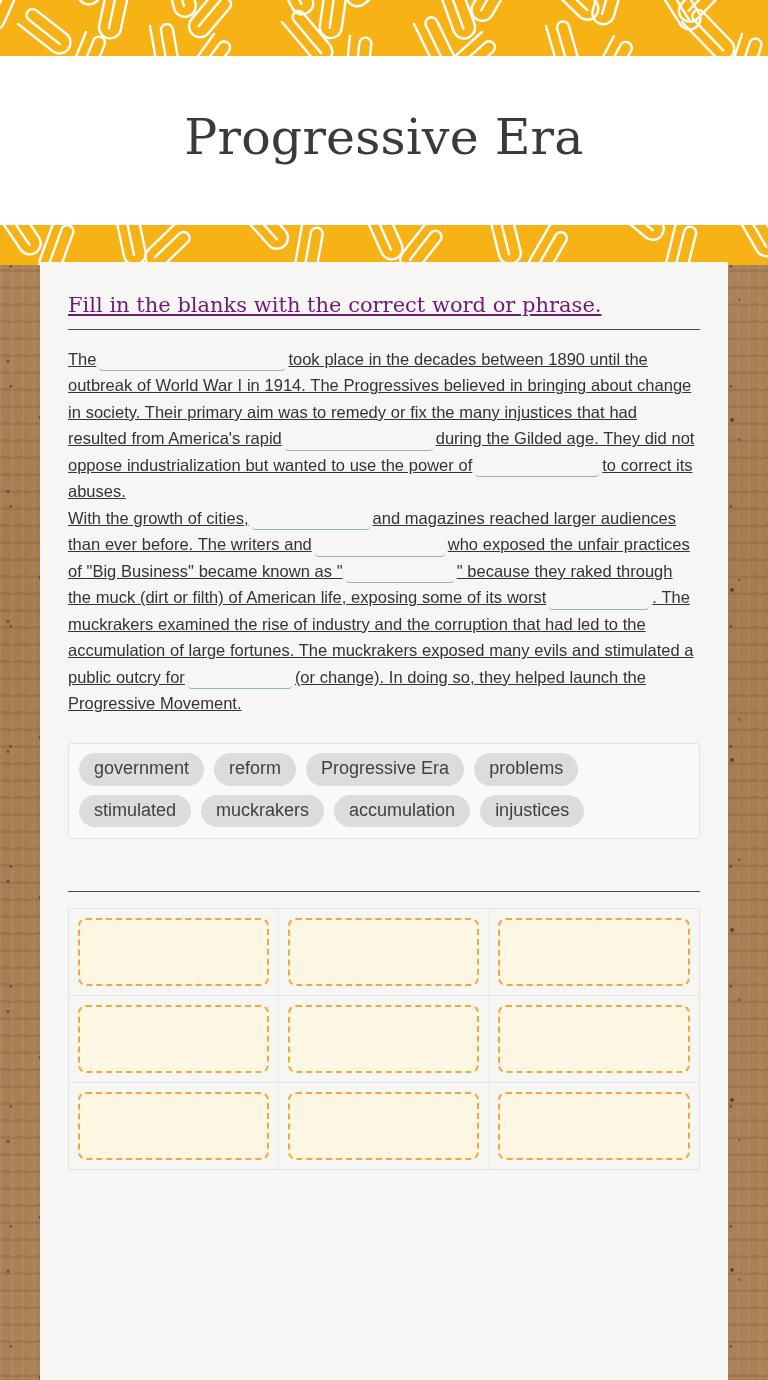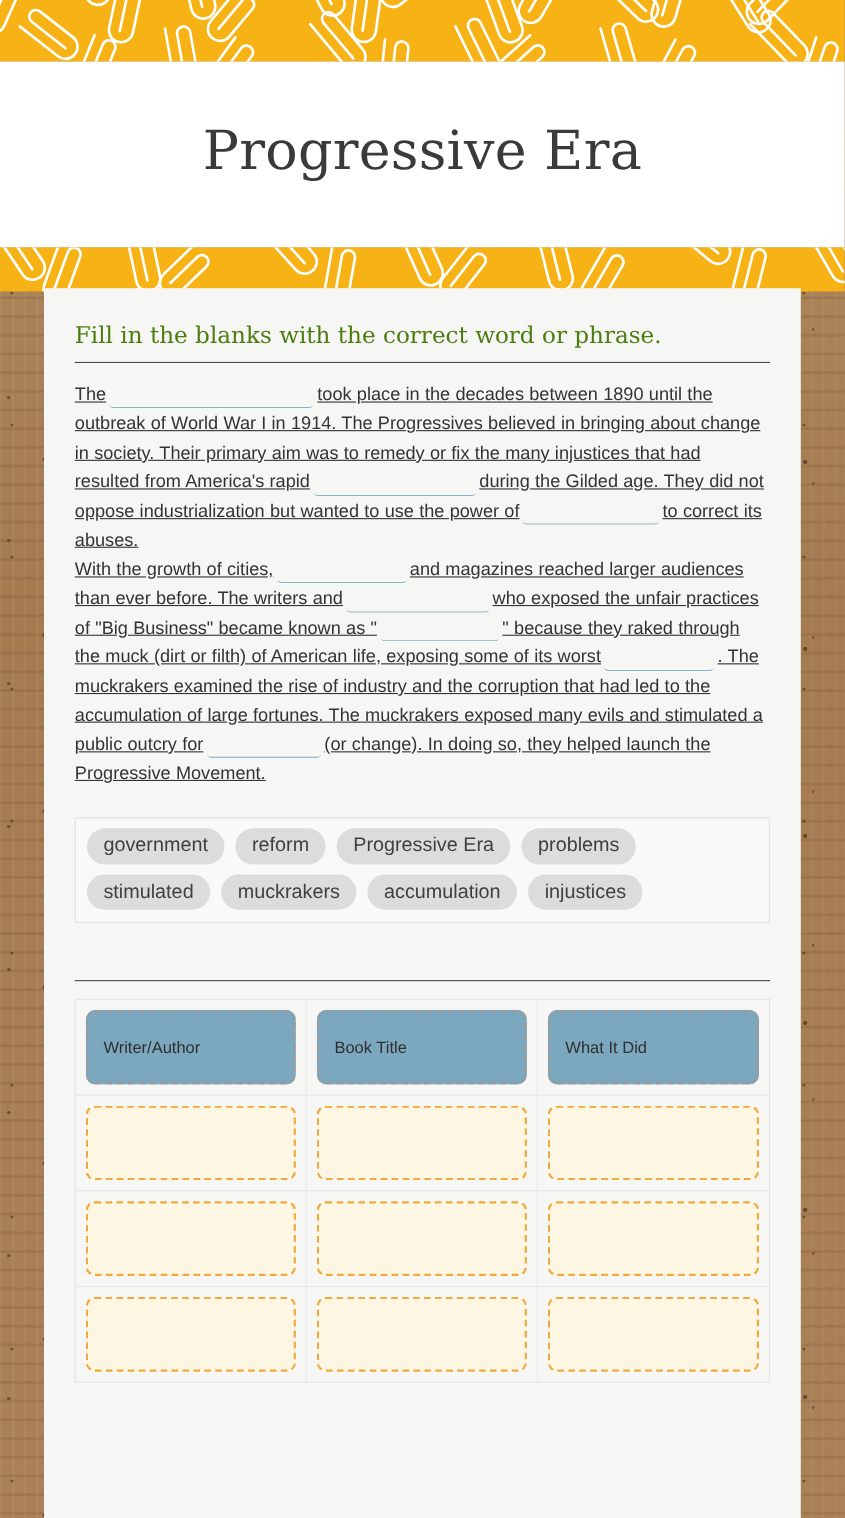--- a/index.html
+++ b/index.html
@@ -92,23 +92,24 @@
     z-index: 2;
     padding: 30px 0 0 0;
   }
 
   .section { padding: 0 28px; }
 
   .section-heading {
     font-family: "DejaVu Serif", serif;
     font-size: 21px;
     font-weight: 400;
-    color: #4d7c0f;
+    color: #701a75;
     line-height: 1.28;
     margin: 0 0 10px 0;
+    text-decoration: underline;
   }
   .rule {
     height: 1px;
     background: #4a4a4a;
     margin: 0 0 16px 0;
   }
 
   
   .prose {
     font-size: 16.5px;
@@ -373,31 +374,20 @@
     <span class="chip">muckrakers</span>
     <span class="chip">accumulation</span>
     <span class="chip">injustices</span>
   </div>
 
   <div class="section" id="match-section">
     <div class="rule"></div>
 
     <div id="match-table">
 
-      <div class="match-row">
-        <div class="match-cell">
-          <div class="head-tile">Writer/Author</div>
-        </div>
-        <div class="match-cell">
-          <div class="head-tile">Book Title</div>
-        </div>
-        <div class="match-cell">
-          <div class="head-tile">What It Did</div>
-        </div>
-      </div>
 
       <div class="match-row">
         <div class="match-cell">
           <div class="drop-tile"></div>
         </div>
         <div class="match-cell">
           <div class="drop-tile"></div>
         </div>
         <div class="match-cell">
           <div class="drop-tile"></div>

